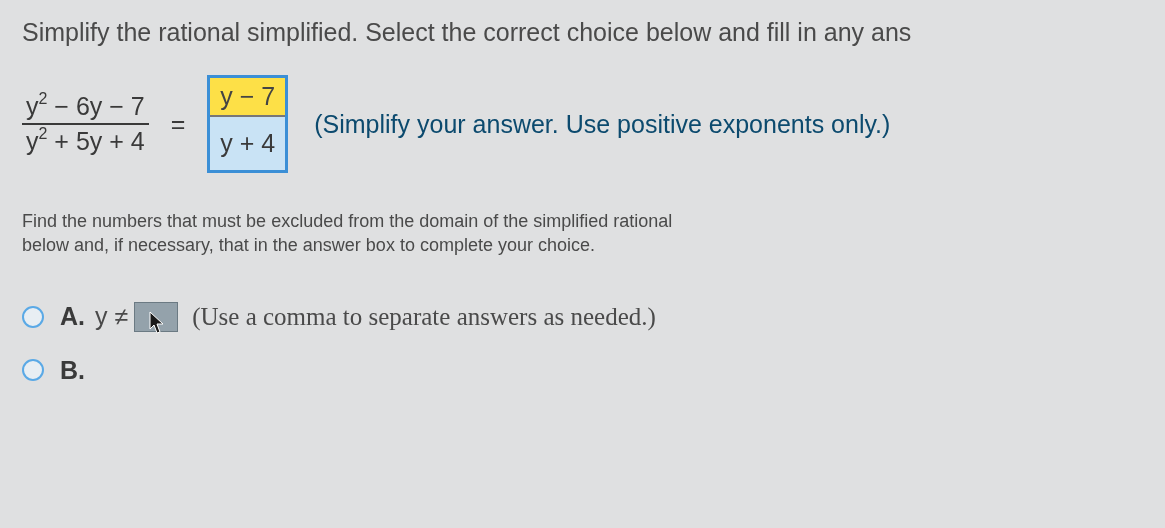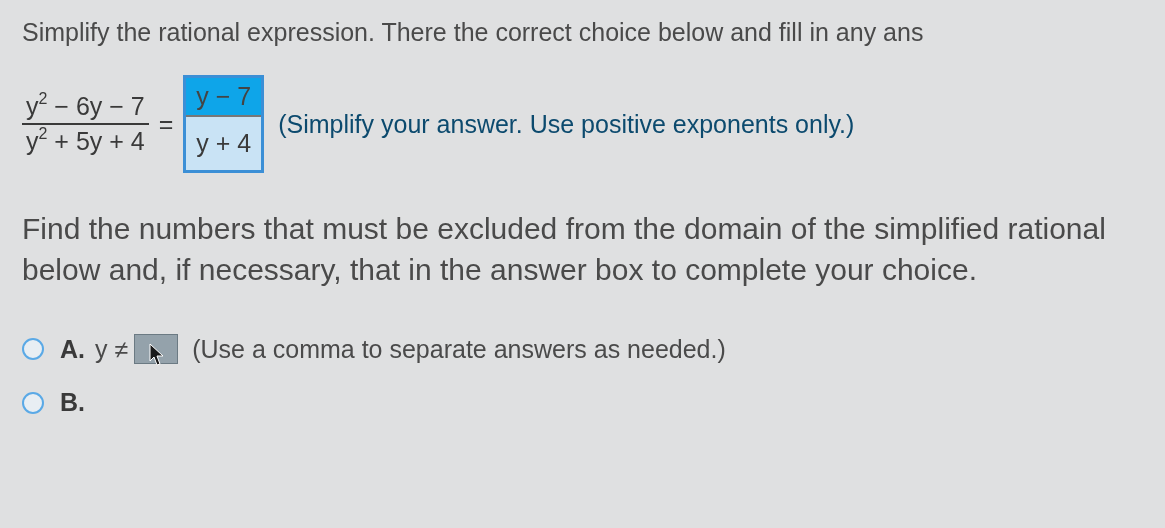--- a/index.html
+++ b/index.html
@@ -22,20 +22,21 @@
       color: #4a4a4a;
       margin-bottom: 28px;
       white-space: nowrap;
     }
     .equation-row {
       display: flex;
       align-items: center;
       margin-bottom: 36px;
       font-size: 25px;
       color: #3a3a3a;
+      gap: 12px;
     }
     .frac {
       display: inline-flex;
       flex-direction: column;
       align-items: center;
       vertical-align: middle;
     }
     .frac .num, .frac .den {
       padding: 2px 4px;
       white-space: nowrap;
@@ -52,41 +53,41 @@
       top: -2px;
     }
     .equals {
       margin: 0 10px;
     }
     .answer-box-frac {
       display: inline-flex;
       flex-direction: column;
       align-items: stretch;
       border: 3px solid #3b8fd6;
-      background: #0ea5e9;
+      background: #fde047;
     }
     .answer-box-frac .num {
       padding: 4px 10px;
       text-align: center;
       border-bottom: 2px solid #777;
       color: #444;
     }
     .answer-box-frac .den {
       padding: 12px 10px;
       text-align: center;
       background: #c9e3f5;
       color: #3a3a3a;
     }
     .hint {
       margin-left: 14px;
       font-size: 25px;
       color: #0c4a6e;
     }
     .paragraph {
-      font-size: 30px;
+      font-size: 18px;
       color: #4a4a4a;
       line-height: 1.35;
       margin-bottom: 44px;
       white-space: nowrap;
     }
     .choice {
       display: flex;
       align-items: center;
       font-size: 25px;
       margin-bottom: 24px;
@@ -125,21 +126,21 @@
       width: 0;
       height: 0;
     }
     .cursor-icon svg {
       display: block;
     }
   </style>
 </head>
 <body>
 
-<div class="instruction">Simplify the rational expression. There the correct choice below and fill in any ans</div>
+<div class="instruction">Simplify the rational simplified. Select the correct choice below and fill in any ans</div>
 
 <div class="equation-row">
   <span class="frac">
     <span class="num">
       <span>y</span><span class="sup">2</span><span> − 6y − 7</span>
     </span>
     <span class="bar"></span>
     <span class="den">
       <span>y</span><span class="sup">2</span><span> + 5y + 4</span>
     </span>
@@ -161,19 +162,19 @@
   <span class="radio"></span>
   <span class="choice-label">A.</span>
   <span class="choice-text">y ≠</span>
   <span class="answer-small-box">
     <span class="cursor-icon">
       <svg width="18" height="24" viewBox="0 0 18 24">
         <path d="M1 1 L1 18 L5 14 L8 22 L11 21 L8 13 L14 13 Z" fill="#1a1a1a" stroke="#fff" stroke-width="1"></path>
       </svg>
     </span>
   </span>
-  <span class="choice-text" style="margin-left:8px;">(Use a comma to separate answers as needed.)</span>
+  <span class="choice-text" style="margin-left:8px;font-family:Liberation Serif, serif;">(Use a comma to separate answers as needed.)</span>
 </div>
 
 <div class="choice">
   <span class="radio"></span>
   <span class="choice-label">B.</span>
 </div>
 
 </body></html>

